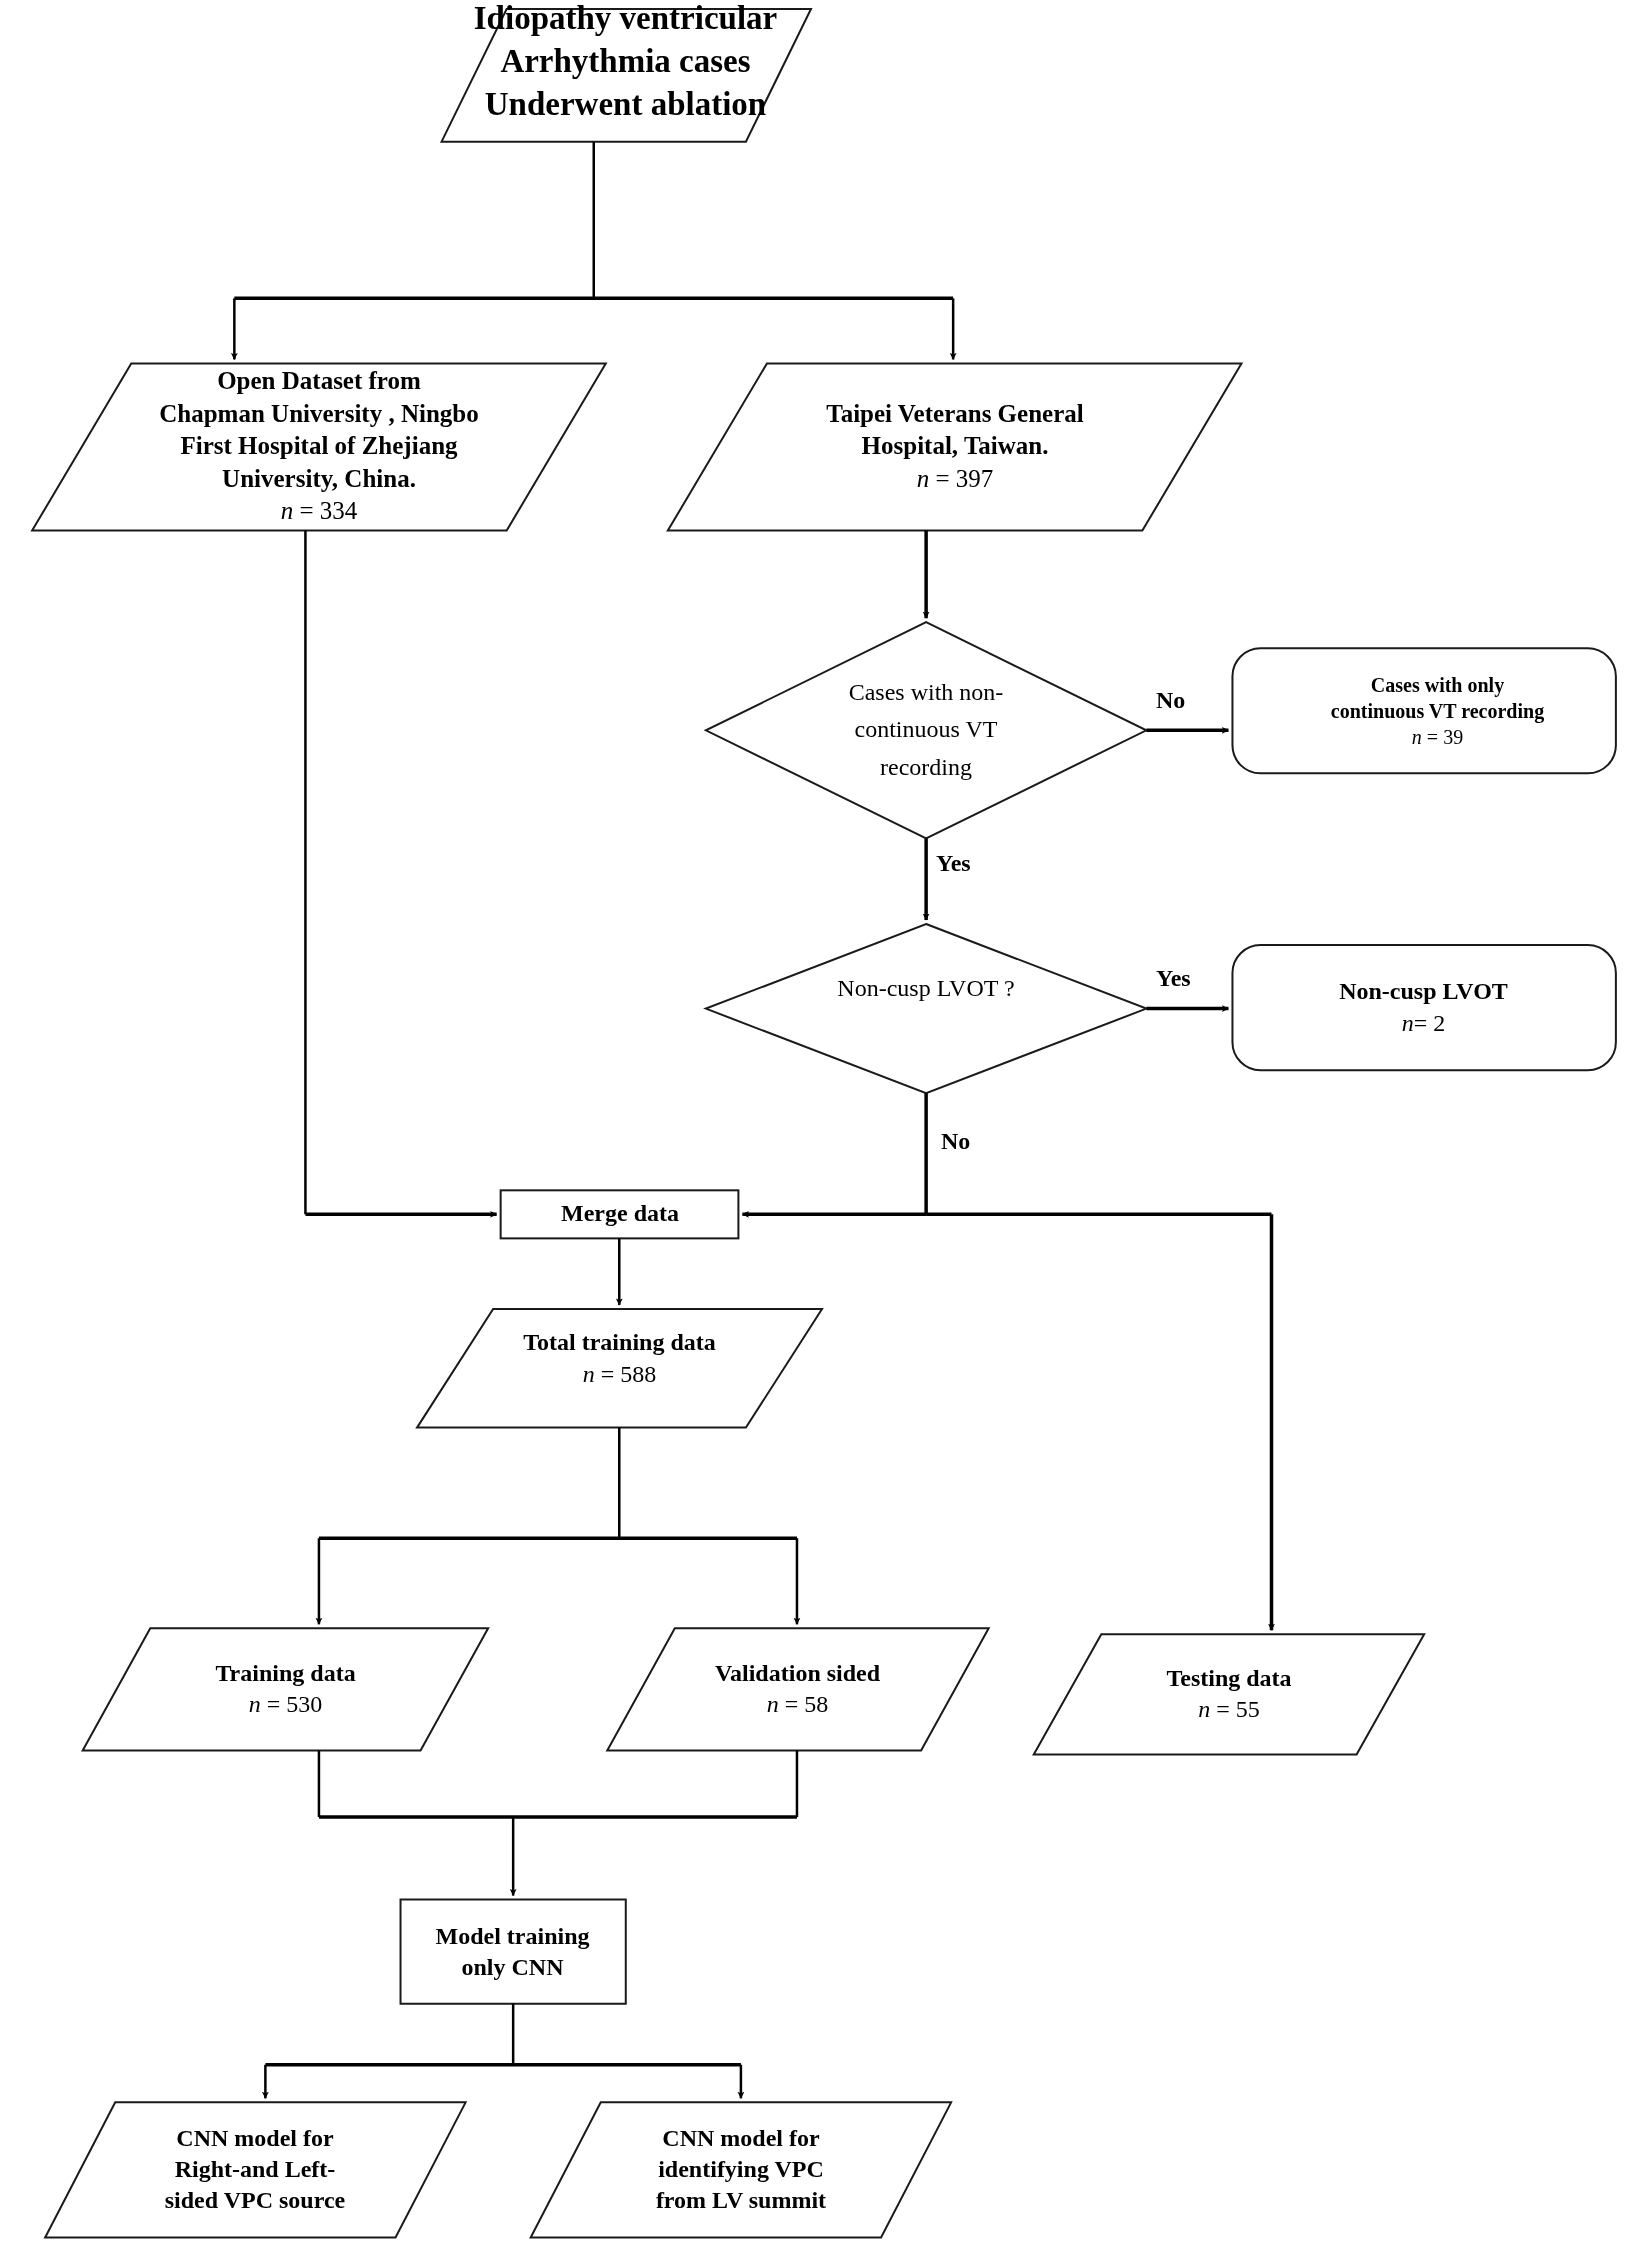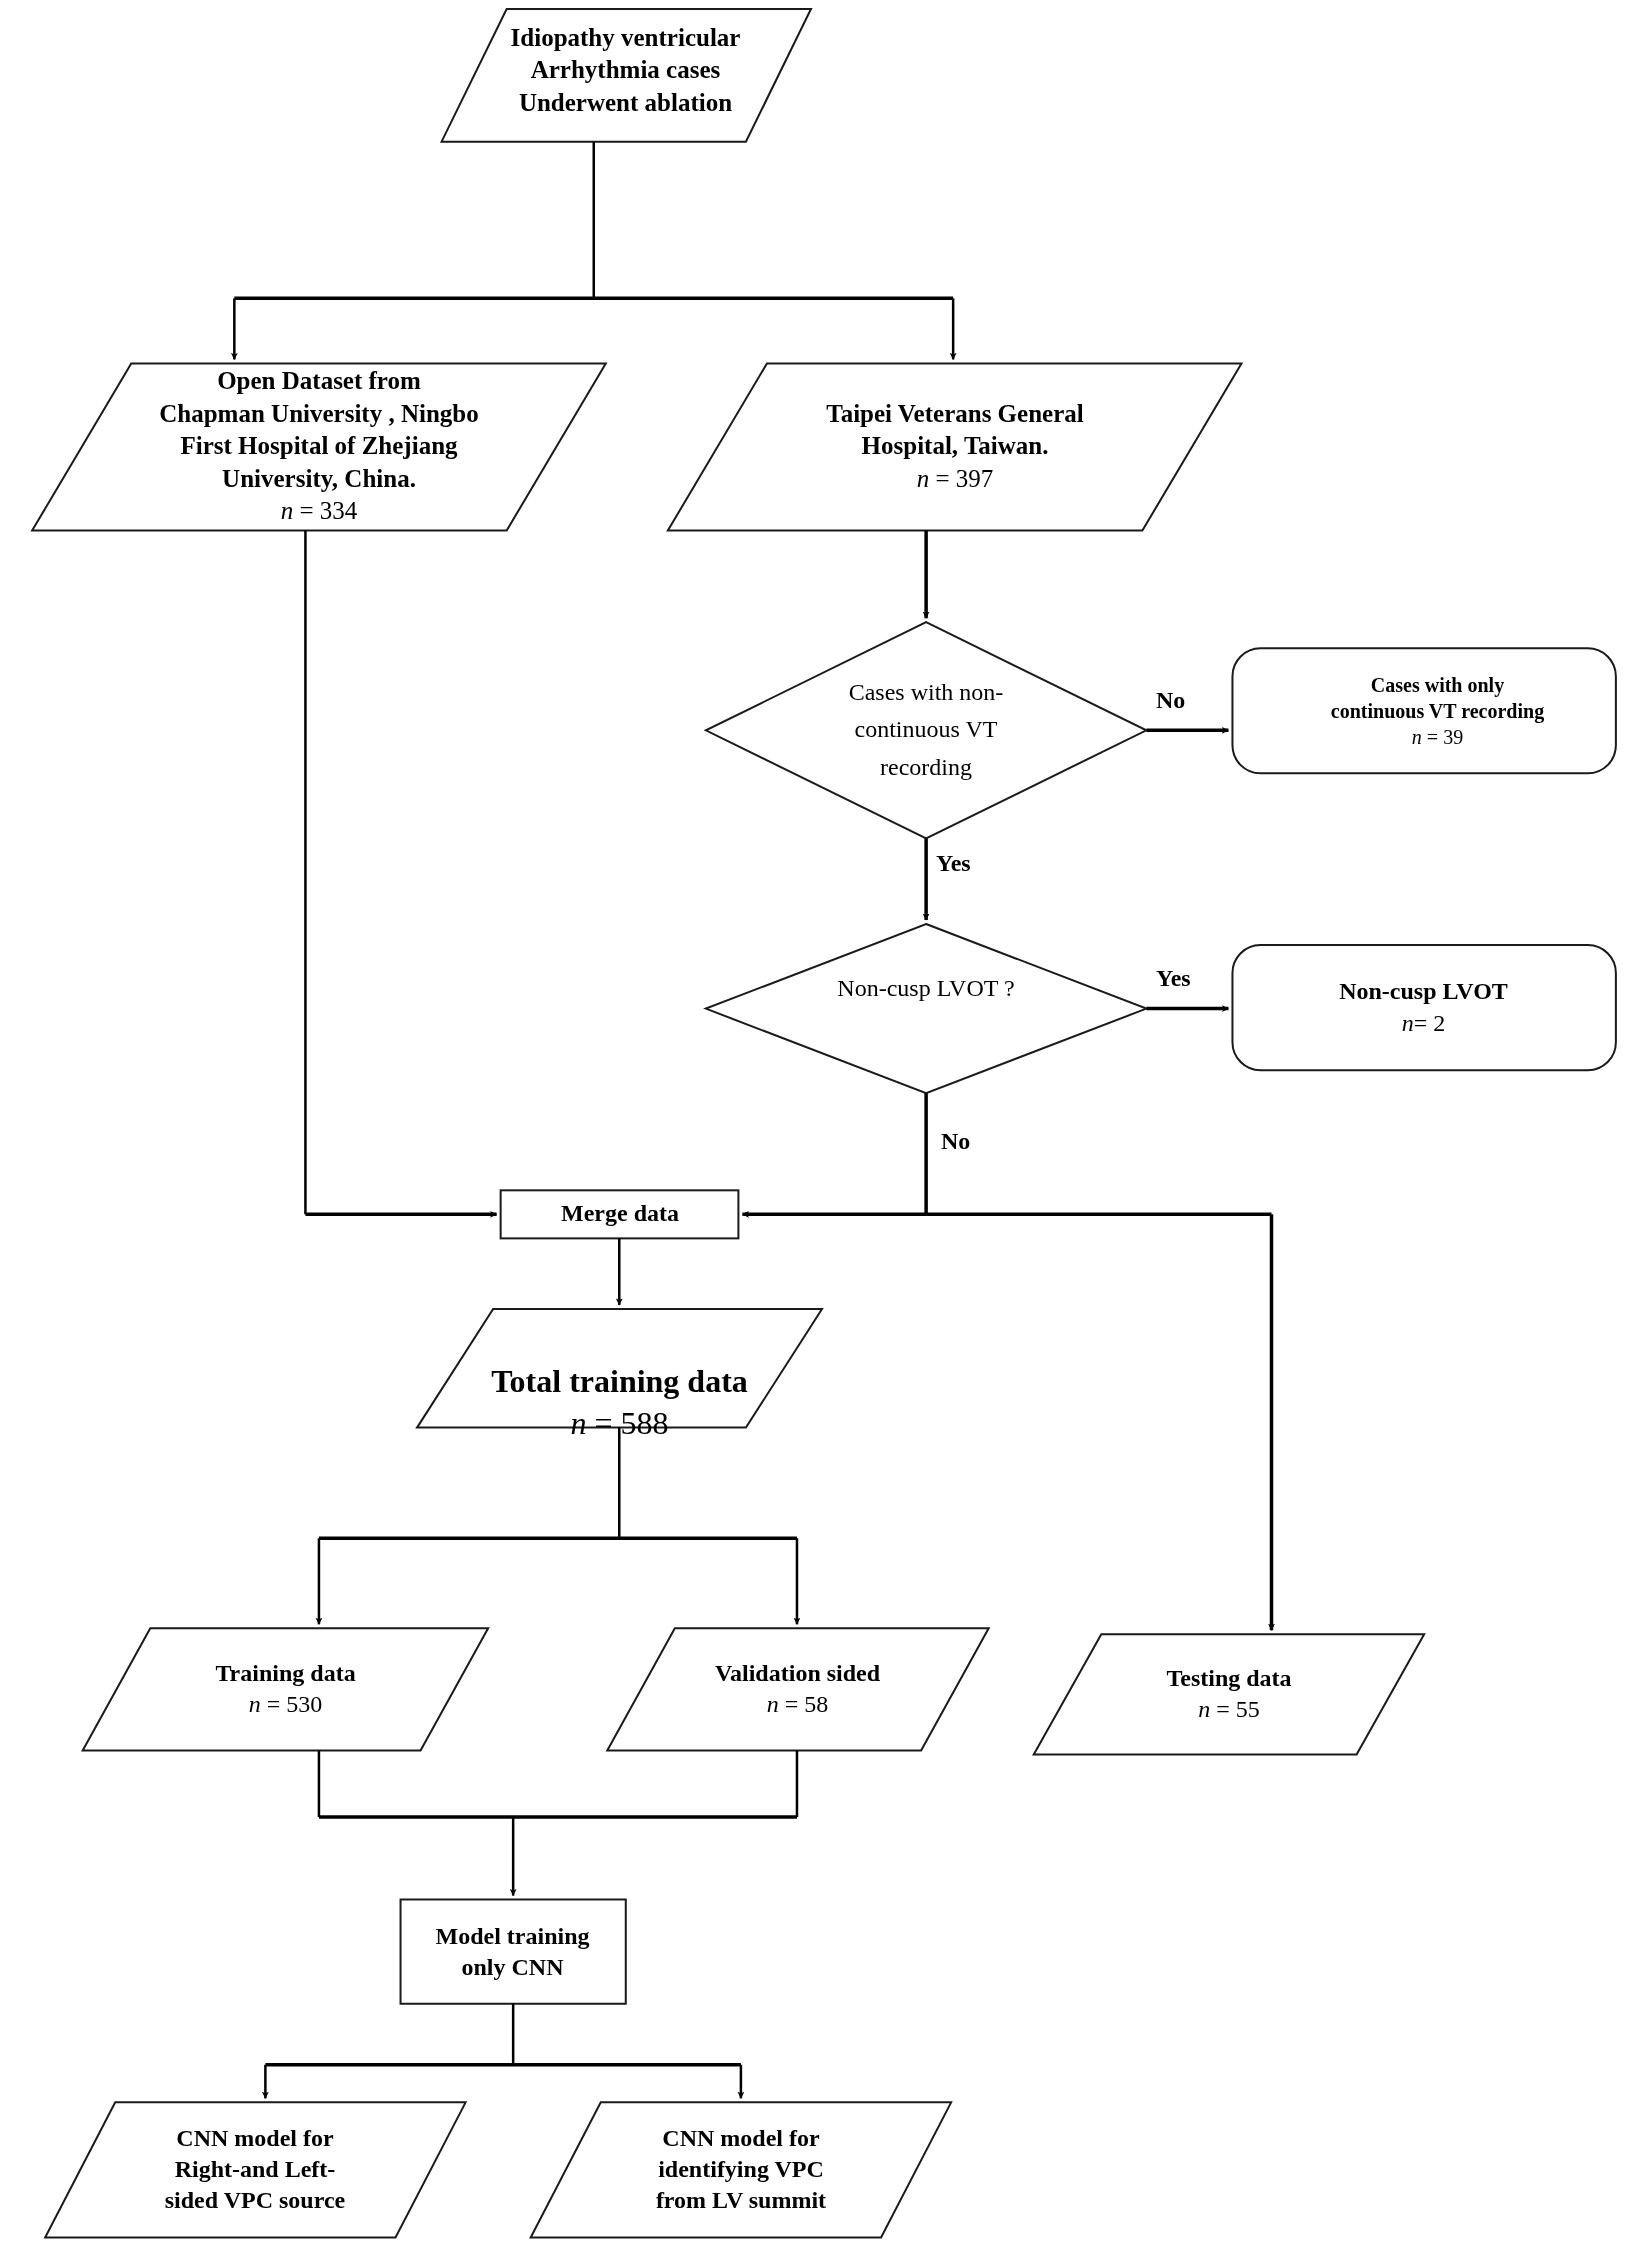--- a/index.html
+++ b/index.html
@@ -161,21 +161,21 @@
     <path class="connector-thin" d="M 1592 3497 L 1592 3630"></path>
     <path class="connector" d="M 637 3630 L 1592 3630"></path>
     <path class="connector-thin" marker-end="url(#arrowBig)" d="M 1025 3630 L 1025 3787"></path>
 
     <path class="connector-thin" d="M 1025 4003 L 1025 4125"></path>
     <path class="connector" d="M 530 4125 L 1480 4125"></path>
     <path class="connector-thin" marker-end="url(#arrowBig)" d="M 530 4125 L 530 4192"></path>
     <path class="connector-thin" marker-end="url(#arrowBig)" d="M 1480 4125 L 1480 4192"></path>
   </svg>
 
-  <div class="node-label bold-serif" style="left:441px; top:18px; width:369px; height:105px; font-size:25px;">
+  <div class="node-label bold-serif" style="left:441px; top:9px; width:369px; height:105px; font-size:33px;">
     <span class="ln">Idiopathy ventricular</span>
     <span class="ln">Arrhythmia cases</span>
     <span class="ln">Underwent ablation</span>
   </div>
 
   <div class="node-label bold-serif" style="left:32px; top:363px; width:574px; height:167px; font-size:25px;">
     <span class="ln">Open Dataset from</span>
     <span class="ln">Chapman University , Ningbo</span>
     <span class="ln">First Hospital of Zhejiang</span>
     <span class="ln">University, China.</span>
@@ -206,21 +206,21 @@
 
   <div class="node-label bold-serif" style="left:1232px; top:945px; width:383px; height:125px; font-size:24px;">
     <span class="ln">Non-cusp LVOT</span>
     <span class="n-line"><span class="n-italic">n</span><span>= 2</span></span>
   </div>
 
   <div class="node-label bold-serif" style="left:501px; top:1190px; width:238px; height:48px; font-size:24px;">
     <span class="ln">Merge data</span>
   </div>
 
-  <div class="node-label bold-serif" style="left:417px; top:1309px; width:405px; height:99px; font-size:32px;margin-top:44px;">
+  <div class="node-label bold-serif" style="left:417px; top:1309px; width:405px; height:99px; font-size:24px;">
     <span class="ln">Total training data</span>
     <span class="n-line"><span class="n-italic">n</span><span> = 588</span></span>
   </div>
 
   <div class="node-label bold-serif" style="left:83px; top:1628px; width:405px; height:122px; font-size:24px;">
     <span class="ln">Training data</span>
     <span class="n-line"><span class="n-italic">n</span><span> = 530</span></span>
   </div>
 
   <div class="node-label bold-serif" style="left:607px; top:1628px; width:381px; height:122px; font-size:24px;">

